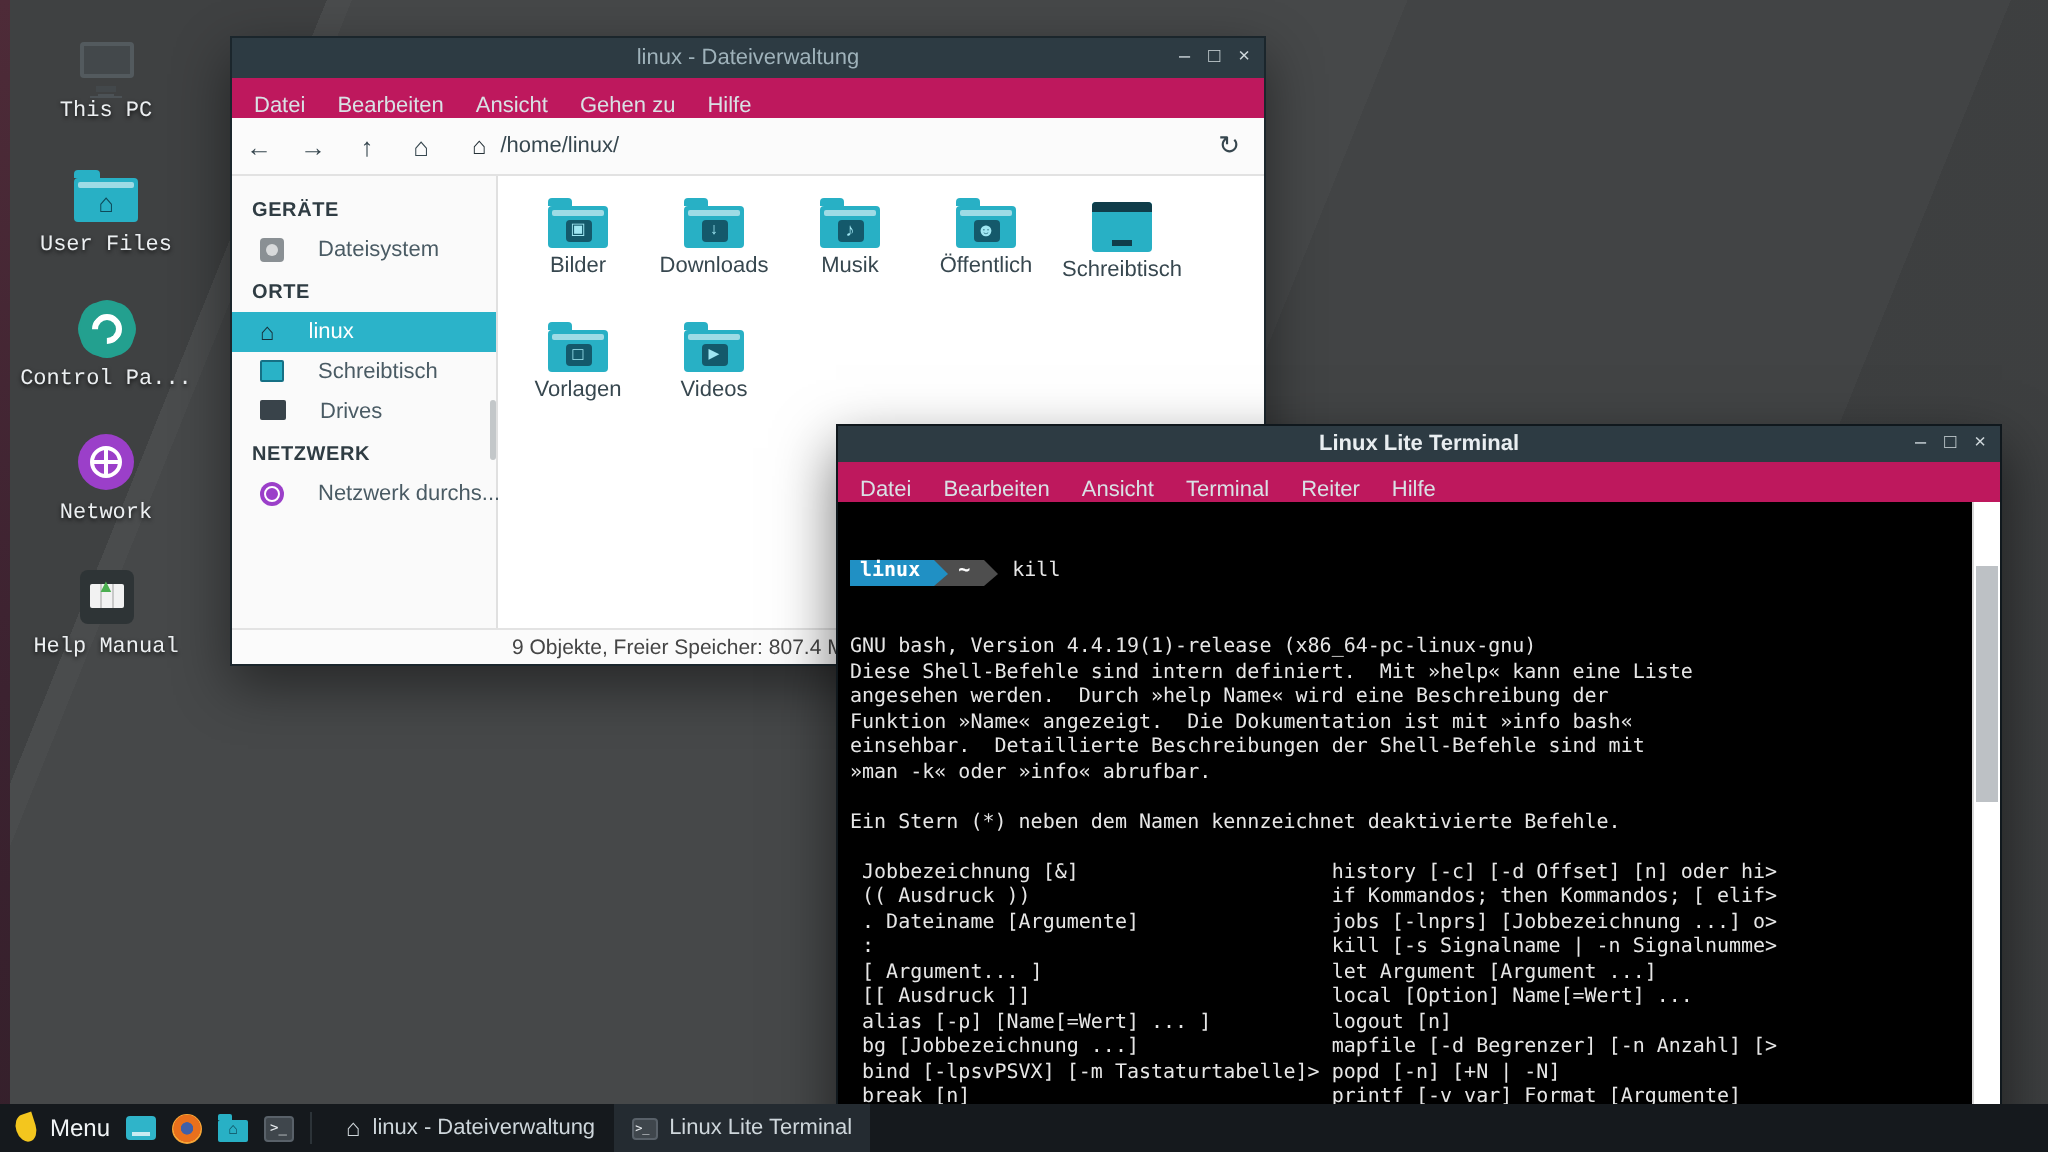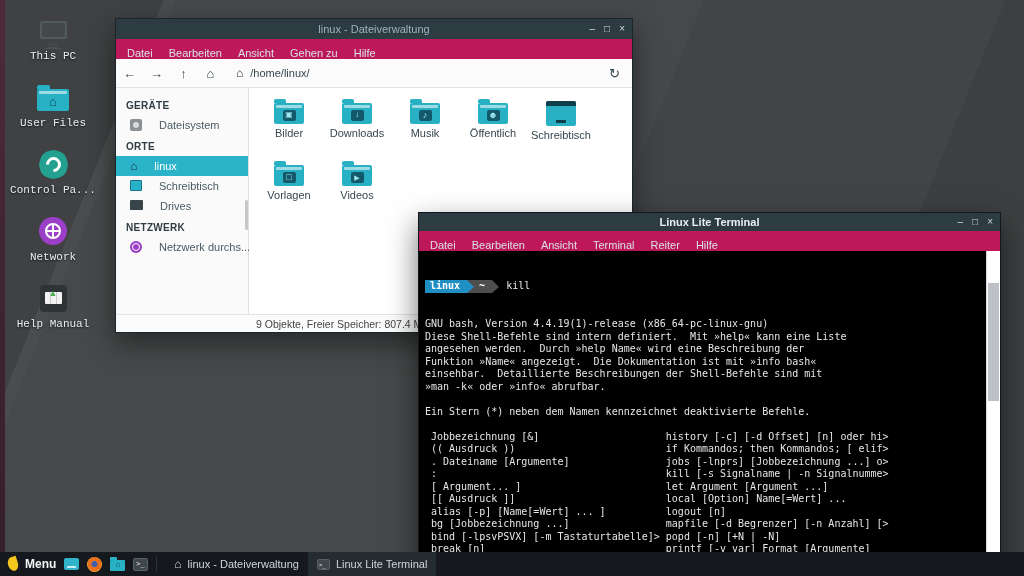--- a/index.html
+++ b/index.html
@@ -128,21 +128,21 @@
   .pcmd{display:flex;align-items:center;padding-left:7px;color:#e6e6e6;}
   .term-out{margin:0;font:inherit;color:inherit;}
   .term-scroll{width:13px;background:#ffffff;border-left:1px solid #d8d8d8;position:relative;flex:none;}
   .term-thumb{position:absolute;left:1px;right:1px;top:32px;height:118px;background:#bdc1c5;}
 
   
   .taskbar{position:absolute;left:0;right:0;bottom:0;height:24px;background:#15191d;z-index:50;
     display:flex;align-items:center;color:#dfe3e6;}
   .tb-menu{display:flex;align-items:center;gap:7px;padding:0 6px 0 8px;height:100%;cursor:default;}
   .tb-logo{width:10px;height:14px;background:#f3c61e;border-radius:60% 0 60% 60%;transform:rotate(-18deg);}
-  .tb-menu-label{font-size:12px;font-weight:bold;color:#f2f5f7;}
+  .tb-menu-label{font-size:12px;font-weight:normal;color:#f2f5f7;}
   .tb-launchers{display:flex;align-items:center;gap:8px;margin-left:2px;}
   .tbi{cursor:default;}
   .tbi-display{width:15px;height:12px;background:#2fb4c9;border-radius:2px;position:relative;}
   .tbi-display::after{content:"";position:absolute;left:3px;bottom:2px;width:9px;height:2px;background:rgba(255,255,255,.75);}
   .tbi-firefox{width:15px;height:15px;border-radius:50%;
     background:radial-gradient(circle at 50% 48%, #4060a8 0 27%, #e9701c 30% 62%, #f6a536 64% 100%);}
   .tbi-folder{width:15px;height:11px;background:#28b0c5;border-radius:1px;position:relative;margin-top:2px;
     display:flex;align-items:center;justify-content:center;}
   .tbi-folder::before{content:"";position:absolute;top:-3px;left:0;width:7px;height:3px;background:#28b0c5;border-radius:1px 1px 0 0;}
   .tbi-folder .homeglyph{font-size:8px;color:#0e4b5b;font-weight:bold;line-height:1;}

